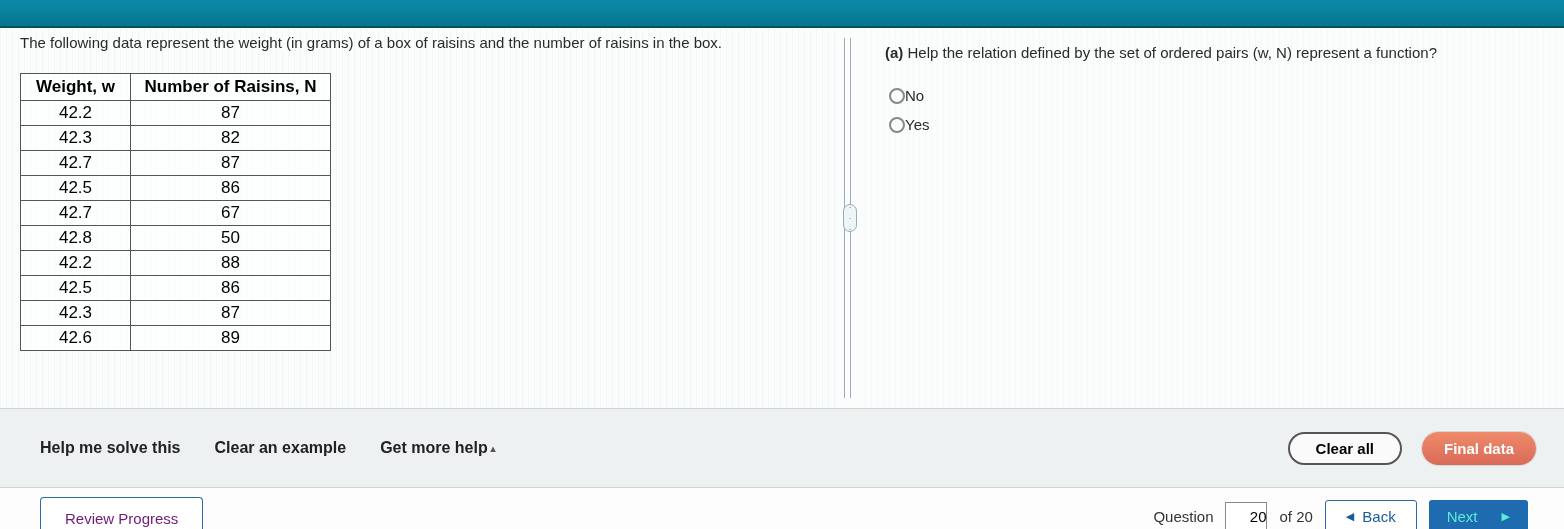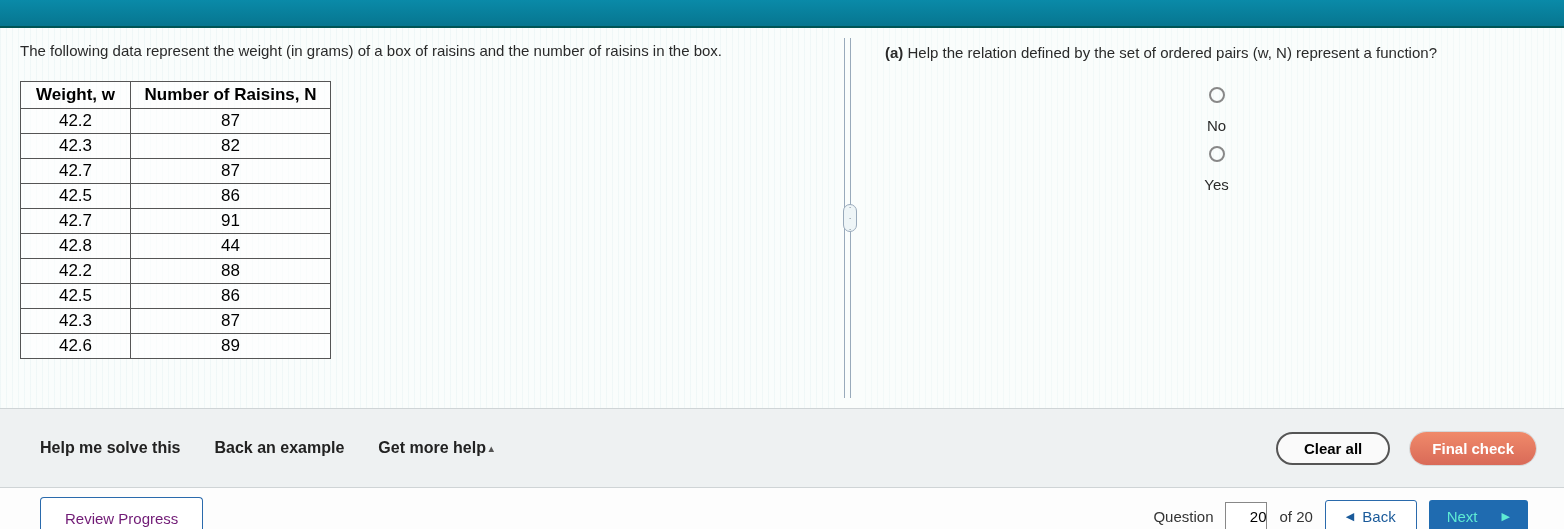--- a/index.html
+++ b/index.html
@@ -17,21 +17,21 @@
     border-bottom: 2px solid #055;
   }
   .content-area {
     display: flex;
     height: 380px;
     background: #fafdfc;
     position: relative;
   }
   .left-pane {
     width: 835px;
-    padding: 12px 20px 0 20px;
+    padding: 4px 20px 0 20px;
     position: relative;
     background-image: repeating-linear-gradient(90deg, rgba(0,120,140,0.04) 0 1px, transparent 1px 6px);
   }
   .divider-col {
     width: 30px;
     position: relative;
     display:flex;
     align-items:center;
     justify-content:center;
   }
@@ -88,25 +88,23 @@
 
   .question-part {
     font-size: 15px;
     color:#2a2a2a;
     margin-bottom: 20px;
   }
   .question-part b { font-weight: bold; }
   .radio-row {
     display:flex;
     align-items:center;
-    gap: 14px;
     padding: 6px 0 6px 4px;
     font-size:15px;
     color:#2a2a2a;
-    flex-direction:column;
   }
   .radio-circle {
     width:16px; height:16px;
     border:2px solid #888;
     border-radius:50%;
     flex:none;
   }
 
   .help-bar {
     height: 80px;
@@ -250,25 +248,25 @@
           <tr>
             <td>42.7</td>
             <td>87</td>
           </tr>
           <tr>
             <td>42.5</td>
             <td>86</td>
           </tr>
           <tr>
             <td>42.7</td>
-            <td>91</td>
+            <td>67</td>
           </tr>
           <tr>
             <td>42.8</td>
-            <td>44</td>
+            <td>50</td>
           </tr>
           <tr>
             <td>42.2</td>
             <td>88</td>
           </tr>
           <tr>
             <td>42.5</td>
             <td>86</td>
           </tr>
           <tr>
@@ -304,25 +302,25 @@
     </div>
     <div class="radio-row">
       <span class="radio-circle"></span>
       <span>Yes</span>
     </div>
   </div>
 </div>
 
 <div class="help-bar">
   <span class="help-link">Help me solve this</span>
-  <span class="help-link">Back an example</span>
+  <span class="help-link">Clear an example</span>
   <span class="help-link small-caret">Get more help</span>
   <div class="help-right">
     <button class="btn-pill">Clear all</button>
-    <button class="btn-final">Final check</button>
+    <button class="btn-final">Final data</button>
   </div>
 </div>
 
 <div class="nav-bar">
   <div class="review-btn">Review Progress</div>
   <div class="nav-right">
     <span>Question</span>
     <input class="q-input" value="20" style="">
     <span>of 20</span>
     <button class="btn-nav">

